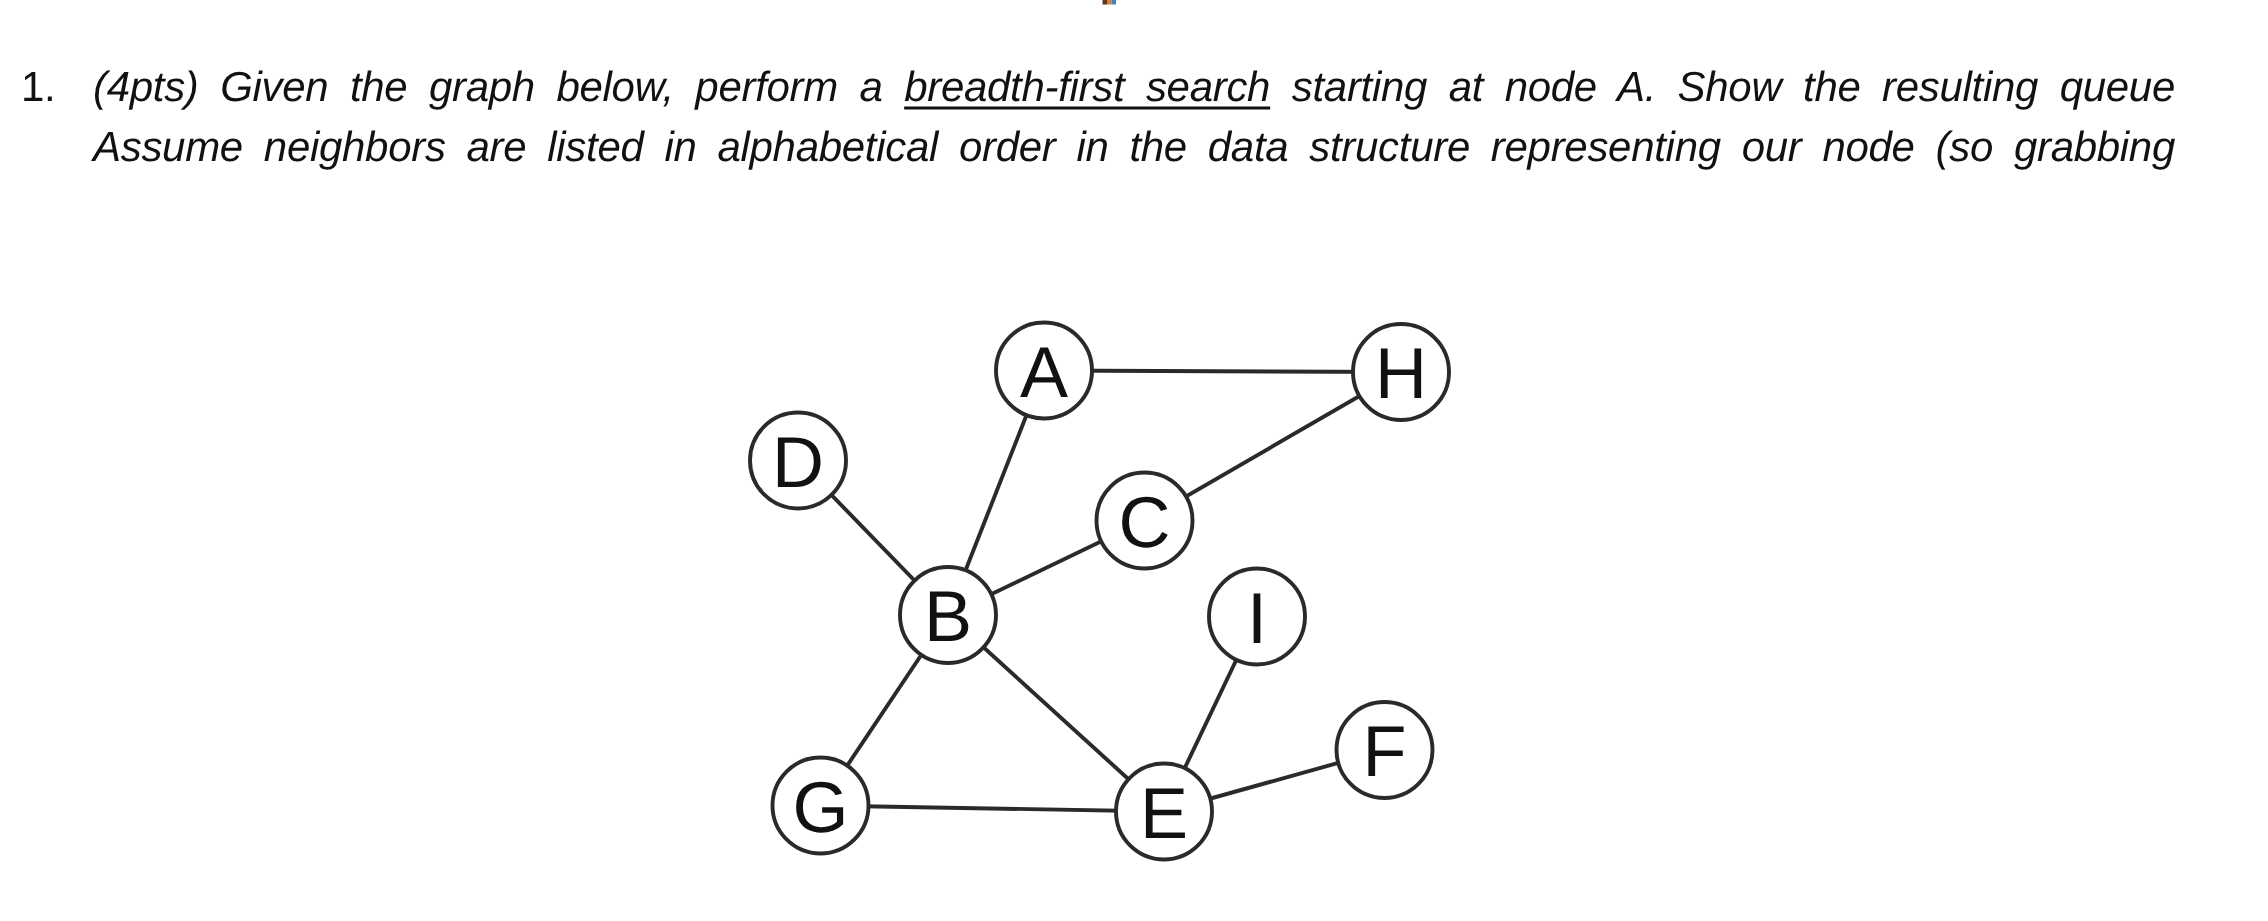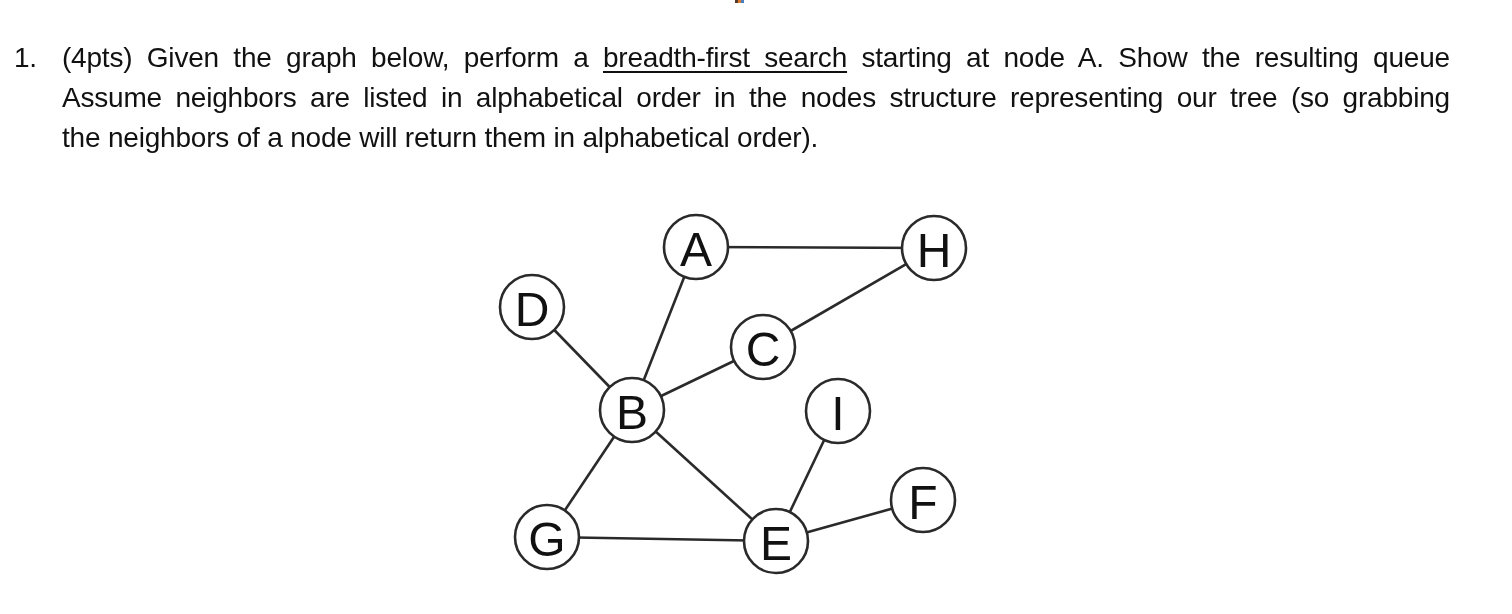--- a/index.html
+++ b/index.html
@@ -43,20 +43,21 @@
     left: 0;
     top: 0;
   }
   .problem-text {
     margin-left: 48px;
   }
   .pline { white-space: normal; }
   .pjust {
     text-align: justify;
     text-align-last: justify;
+    font-style: italic;
   }
   .ul {
     text-decoration: underline;
     text-decoration-thickness: 2px;
     text-underline-offset: 4px;
   }
   .graph-svg {
     position: absolute;
     left: 0;
     top: 0;
@@ -70,22 +71,21 @@
   <div class="top-artifact">
     <span class="a1" style="background: rgb(87, 57, 42);"></span>
       <span class="a2" style="background: rgb(224, 123, 42);"></span>
       <span class="a3" style="background: rgb(74, 127, 193);"></span>
   </div>
 
   <div class="problem">
     <div class="problem-number">1.</div>
     <div class="problem-text">
       <div class="pline pjust"><span>(4pts) Given the graph below, perform a </span><span class="ul">breadth-first search</span><span> starting at node A. Show the resulting queue</span></div>
-      <div class="pline pjust">Assume neighbors are listed in alphabetical order in the nodes structure representing our tree (so grabbing</div>
-      <div class="pline">the neighbors of a node will return them in alphabetical order).</div>
+      <div class="pline pjust">Assume neighbors are listed in alphabetical order in the data structure representing our node (so grabbing</div>
     </div>
   </div>
 
   <svg id="graph" class="graph-svg" width="1512" height="614" viewBox="0 0 1512 614">
       <line x1="696" y1="247" x2="632" y2="410" stroke="#2a2a2a" stroke-width="2.6"></line>
       <line x1="696" y1="247" x2="934" y2="248" stroke="#2a2a2a" stroke-width="2.6"></line>
       <line x1="632" y1="410" x2="763" y2="347" stroke="#2a2a2a" stroke-width="2.6"></line>
       <line x1="632" y1="410" x2="532" y2="307" stroke="#2a2a2a" stroke-width="2.6"></line>
       <line x1="632" y1="410" x2="776" y2="541" stroke="#2a2a2a" stroke-width="2.6"></line>
       <line x1="632" y1="410" x2="547" y2="537" stroke="#2a2a2a" stroke-width="2.6"></line>

